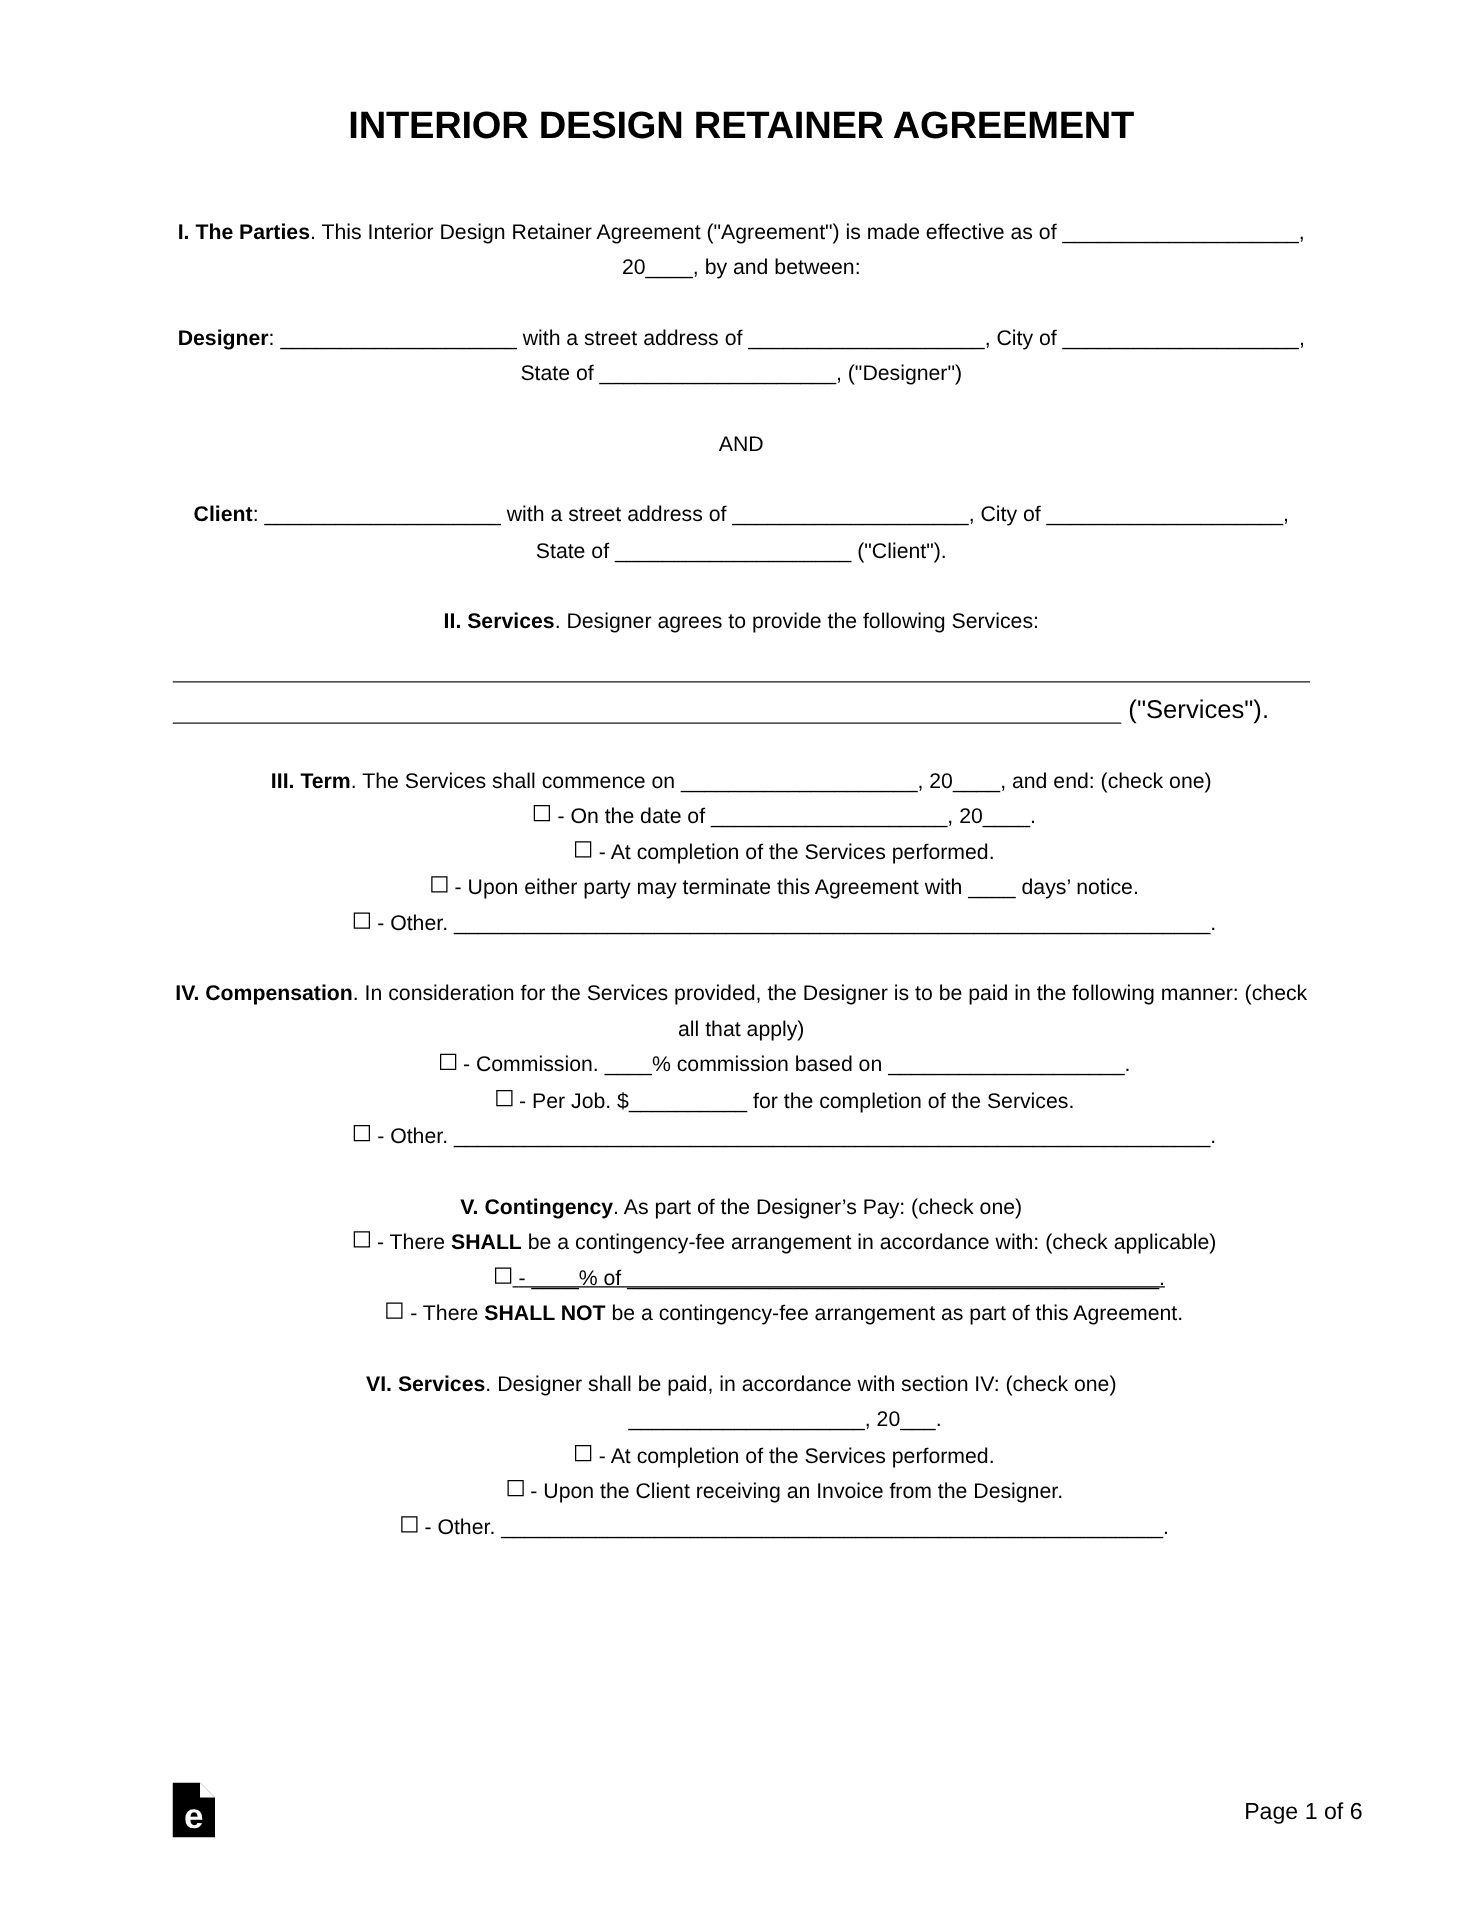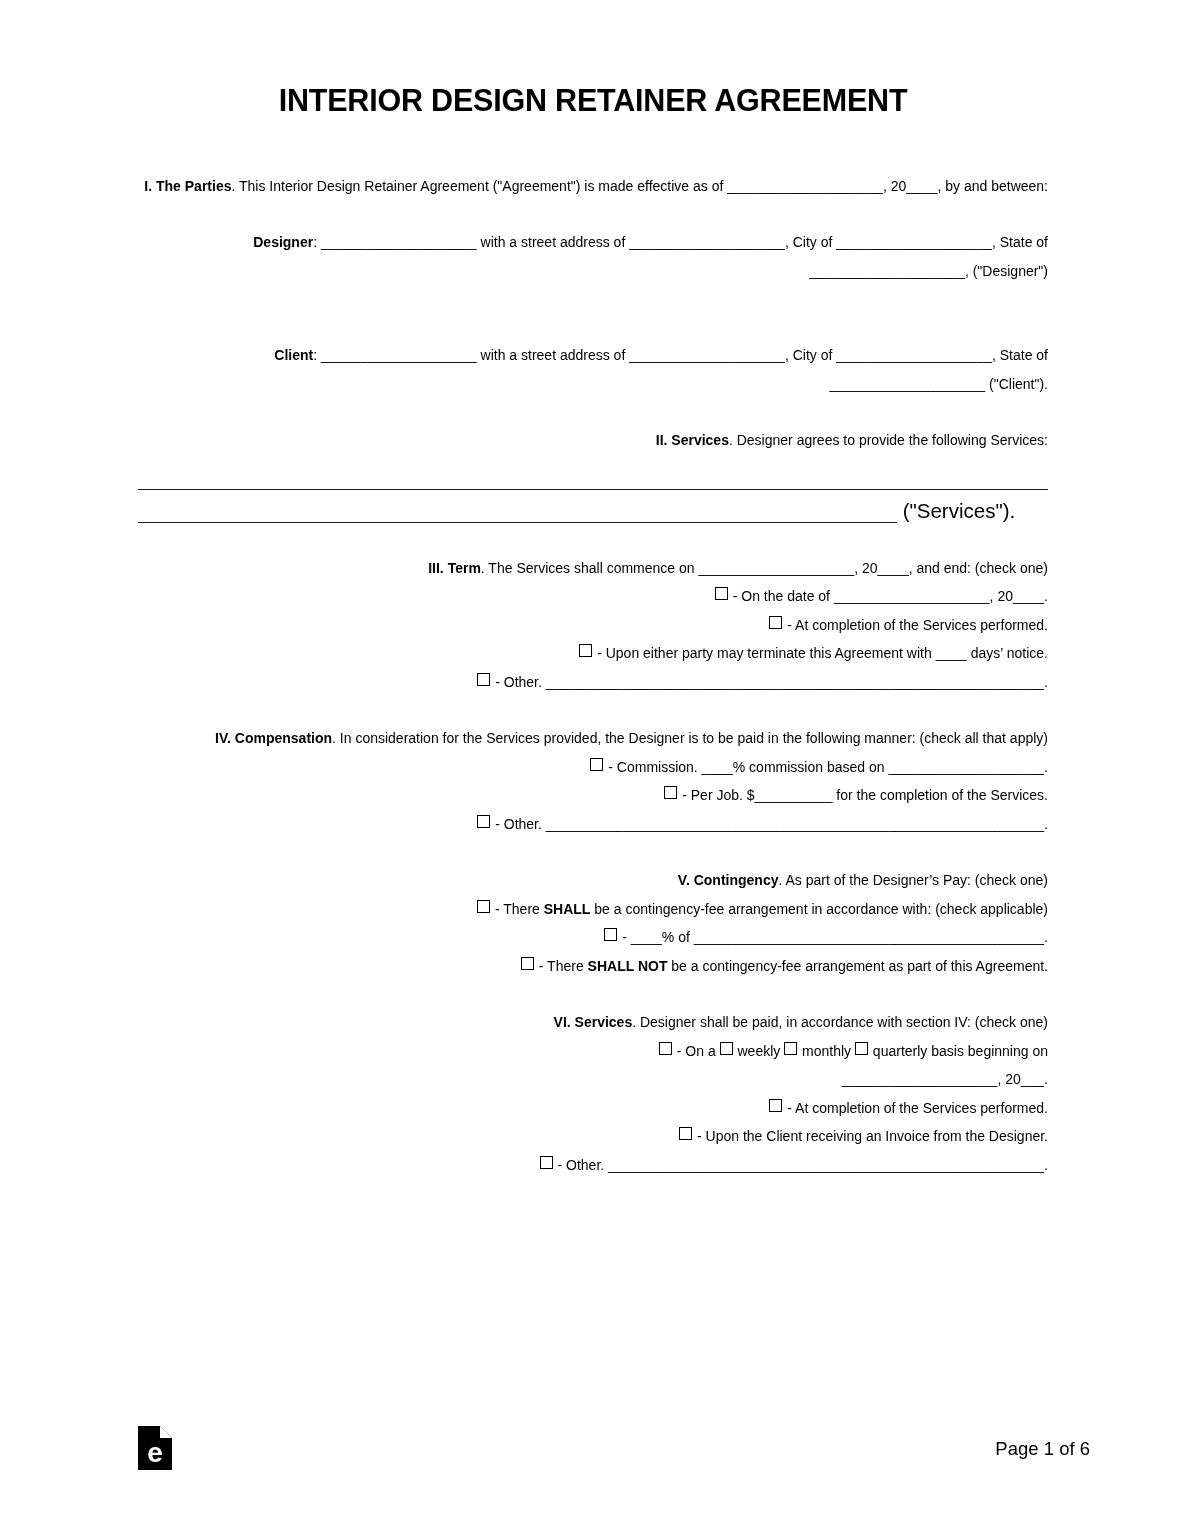--- a/index.html
+++ b/index.html
@@ -28,37 +28,38 @@
   .doc-title {
     text-align: center;
     font-size: 30.5px;
     font-weight: bold;
     letter-spacing: -0.2px;
     margin: 0;
     padding-top: 84px;
     line-height: 1.1;
   }
   .para {
-    font-size: 14px;
+    font-size: 17px;
     line-height: 28.5px;
     margin: 0;
-    text-align: right;
+    text-align: center;
   }
   .sec-gap {
     height: 28px;
   }
   .b {
     font-weight: bold;
   }
   .indent1 {
     padding-left: 70px;
     text-indent: 0;
   }
   .indent2 {
     padding-left: 142px;
+    text-decoration: underline;
   }
   .cb {
     display: inline-block;
     width: 13px;
     height: 13px;
     border: 1.3px solid #000;
     box-sizing: border-box;
     vertical-align: 1px;
     margin-right: 1px;
     background: #fff;
@@ -110,20 +111,21 @@
     <div style="height:54px"></div>
 
     <div class="para"><span class="b">I. The Parties</span><span>. This Interior Design Retainer Agreement ("Agreement") is made effective as of ____________________, 20____, by and between:</span></div>
 
     <div class="sec-gap"></div>
 
     <div class="para"><span class="b">Designer</span><span>: ____________________ with a street address of ____________________, City of ____________________, State of ____________________, ("Designer")</span></div>
 
     <div class="sec-gap"></div>
 
+    <div class="para">AND</div>
 
     <div class="sec-gap"></div>
 
     <div class="para"><span class="b">Client</span><span>: ____________________ with a street address of ____________________, City of ____________________, State of ____________________ ("Client").</span></div>
 
     <div class="sec-gap"></div>
 
     <div class="para"><span class="b">II. Services</span><span>. Designer agrees to provide the following Services:</span></div>
 
     <div style="height:14px"></div>
@@ -159,21 +161,20 @@
     <div class="para indent1"><span class="cb"></span> <span>- There </span><span class="b">SHALL</span><span> be a contingency-fee arrangement in accordance with: (check applicable)</span></div>
 
     <div class="para indent2"><span class="cb"></span> <span>- ____% of _____________________________________________.</span></div>
 
     <div class="para indent1"><span class="cb"></span> <span>- There </span><span class="b">SHALL NOT</span><span> be a contingency-fee arrangement as part of this Agreement.</span></div>
 
     <div class="sec-gap"></div>
 
     <div class="para"><span class="b">VI. Services</span><span>. Designer shall be paid, in accordance with section IV: (check one)</span></div>
 
-    <div class="para indent1"><span class="cb"></span> <span>- On a </span><span class="cb"></span><span> weekly </span><span class="cb"></span><span> monthly </span><span class="cb"></span><span> quarterly basis beginning on</span></div>
     <div class="para indent1">____________________, 20___.</div>
 
     <div class="para indent1"><span class="cb"></span> <span>- At completion of the Services performed.</span></div>
     <div class="para indent1"><span class="cb"></span> <span>- Upon the Client receiving an Invoice from the Designer.</span></div>
     <div class="para indent1"><span class="cb"></span> <span>- Other. ________________________________________________________.</span></div>
 
   </div>
 
   <div class="footer">
     <div class="logo">

